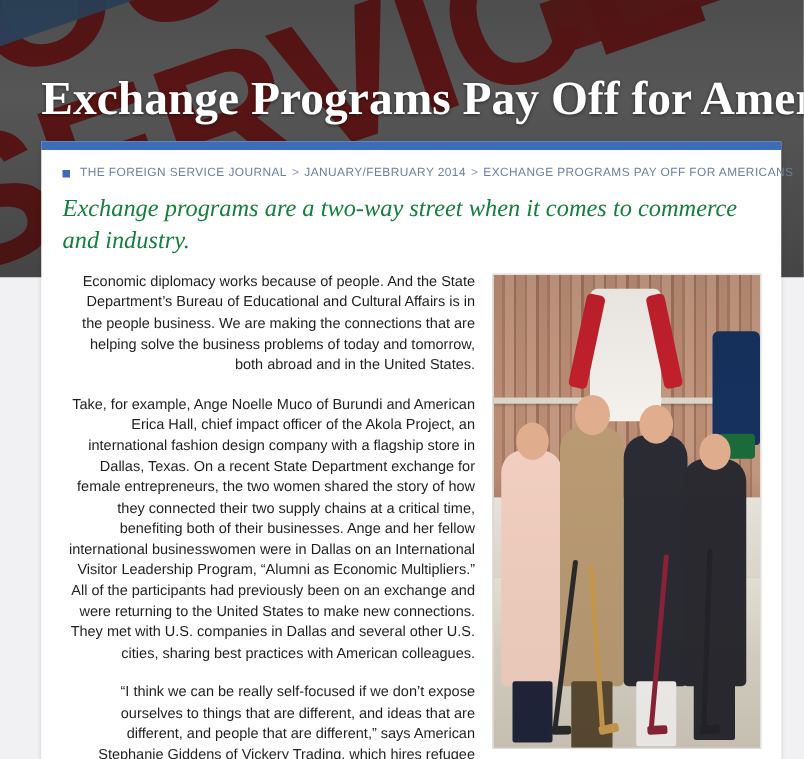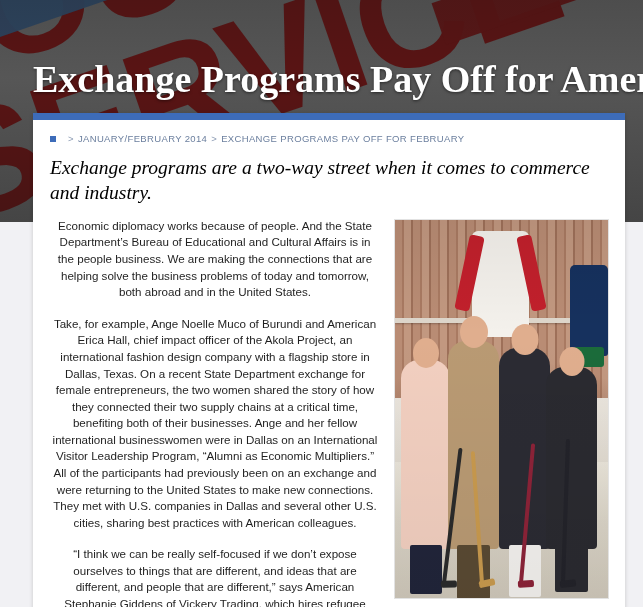--- a/index.html
+++ b/index.html
@@ -130,21 +130,21 @@
     margin: 0 4px;
     color: #8a9ab3;
   }
 
   
   .deck {
     font-family: "Liberation Serif", serif;
     font-style: italic;
     font-size: 19.5px;
     line-height: 1.28;
-    color: #000000;
+    color: #15803d;
     margin: 12px 0 12px 0;
     max-width: 560px;
   }
   .byline {
     font-size: 10.5px;
     letter-spacing: .4px;
     color: #2b2b2b;
     margin: 0 0 16px 0;
   }
 
@@ -155,21 +155,21 @@
   }
   .body-col {
     width: 330px;
     flex: 0 0 330px;
   }
   .body-col p {
     margin: 0 0 15px 0;
     font-size: 11.6px;
     line-height: 1.43;
     color: #1f1f1f;
-    text-align: center;
+    text-align: right;
   }
   .photo-col {
     flex: 1 1 auto;
     padding-top: 1px;
   }
 
   
   .photo {
     position: relative;
     width: 213px;
@@ -345,24 +345,25 @@
 
 <div class="page-bg"></div>
 
 <div class="card">
   <div class="card-topbar"></div>
 
   <div class="card-inner">
 
     <nav class="breadcrumb">
       <span class="bc-bullet"></span>
+      <a class="bc-link" href="#">THE FOREIGN SERVICE JOURNAL</a>
       <span class="bc-sep">&gt;</span>
       <a class="bc-link" href="#">JANUARY/FEBRUARY 2014</a>
       <span class="bc-sep">&gt;</span>
-      <a class="bc-link" href="#">EXCHANGE PROGRAMS PAY OFF FOR FEBRUARY</a>
+      <a class="bc-link" href="#">EXCHANGE PROGRAMS PAY OFF FOR AMERICANS</a>
     </nav>
 
     <p class="deck">Exchange programs are a two-way street when it comes to commerce and industry.</p>
 
     <div class="body-wrap">
 
       <div class="body-col">
         <p>Economic diplomacy works because of people. And the State Department’s Bureau of Educational and Cultural Affairs is in the people business. We are making the connections that are helping solve the business problems of today and tomorrow, both abroad and in the United States.</p>
         <p>Take, for example, Ange Noelle Muco of Burundi and American Erica Hall, chief impact officer of the Akola Project, an international fashion design company with a flagship store in Dallas, Texas. On a recent State Department exchange for female entrepreneurs, the two women shared the story of how they connected their two supply chains at a critical time, benefiting both of their businesses. Ange and her fellow international businesswomen were in Dallas on an International Visitor Leadership Program, “Alumni as Economic Multipliers.” All of the participants had previously been on an exchange and were returning to the United States to make new connections. They met with U.S. companies in Dallas and several other U.S. cities, sharing best practices with American colleagues.</p>
         <p>“I think we can be really self-focused if we don’t expose ourselves to things that are different, and ideas that are different, and people that are different,” says American Stephanie Giddens of Vickery Trading, which hires refugee women to assist with making their clothing line. “Until you get to know people, until they become your friends, and you do business with them, that makes all the difference in the world,” says American Valerie Freeman, CEO of the Imprimus Group, also of Dallas. Both Stephanie and Valerie took time from their schedules to meet with the international women.</p>

